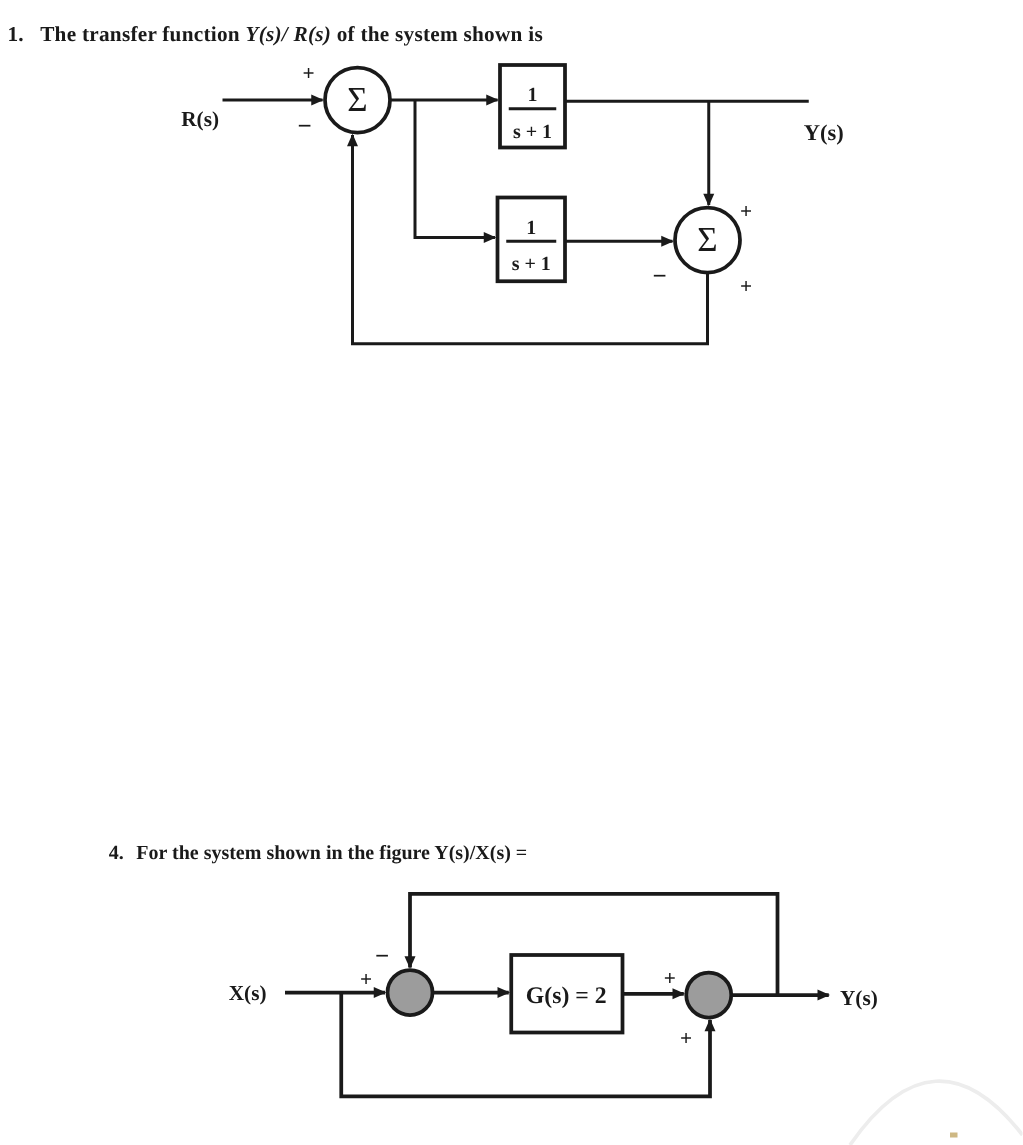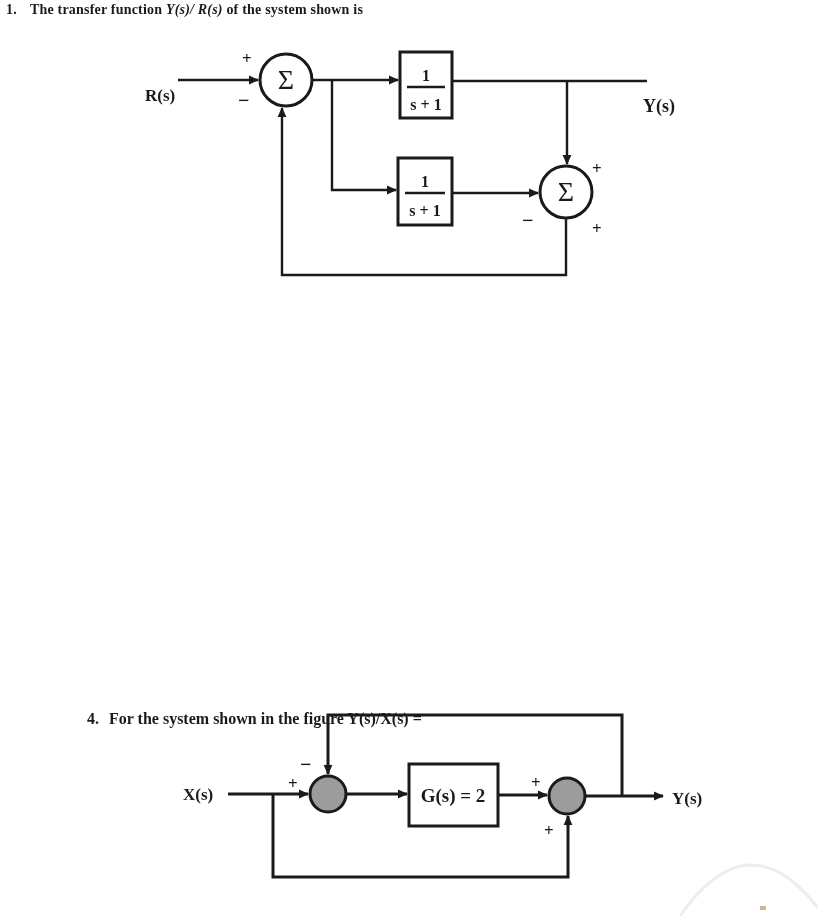--- a/index.html
+++ b/index.html
@@ -4,24 +4,24 @@
 <style>
   :root { --ink:#1a1a1a; --summer_fill:#9c9c9c; --paper:#ffffff; --watermark:#ededed; }
   html,body { margin:0; padding:0; }
   body {
     width:818px; height:916px; position:relative; overflow:hidden;
     background:var(--paper);
     font-family:"Liberation Serif","DejaVu Serif",serif;
     color:var(--ink);
   }
   .title { position:absolute; font-weight:bold; white-space:nowrap; }
-  #title1 { left:6px; top:2px; font-size:14px; letter-spacing:0.2px; }
+  #title1 { left:6px; top:18px; font-size:17px; letter-spacing:0.2px; }
   #title1 .num { display:inline-block; margin-right:13px; }
   #title1 .math { font-style:italic; }
-  #title2 { left:87px; top:710px; font-size:16px; }
+  #title2 { left:87px; top:674px; font-size:16px; }
   #title2 .num { display:inline-block; margin-right:10px; }
   svg { position:absolute; left:0; top:0; }
   .ln   { stroke:var(--ink); stroke-width:2.4; fill:none; }
   .ln2  { stroke:var(--ink); stroke-width:3;   fill:none; }
   .blk  { fill:#ffffff; stroke:var(--ink); stroke-width:3; }
   .sumc { fill:#ffffff; stroke:var(--ink); stroke-width:3; }
   .gsum { fill:var(--summer_fill); stroke:var(--ink); stroke-width:3; }
   #arr path { fill:var(--ink); }
   text { fill:var(--ink); font-family:"Liberation Serif","DejaVu Serif",serif; }
   .lbl   { font-size:17px; font-weight:bold; }

